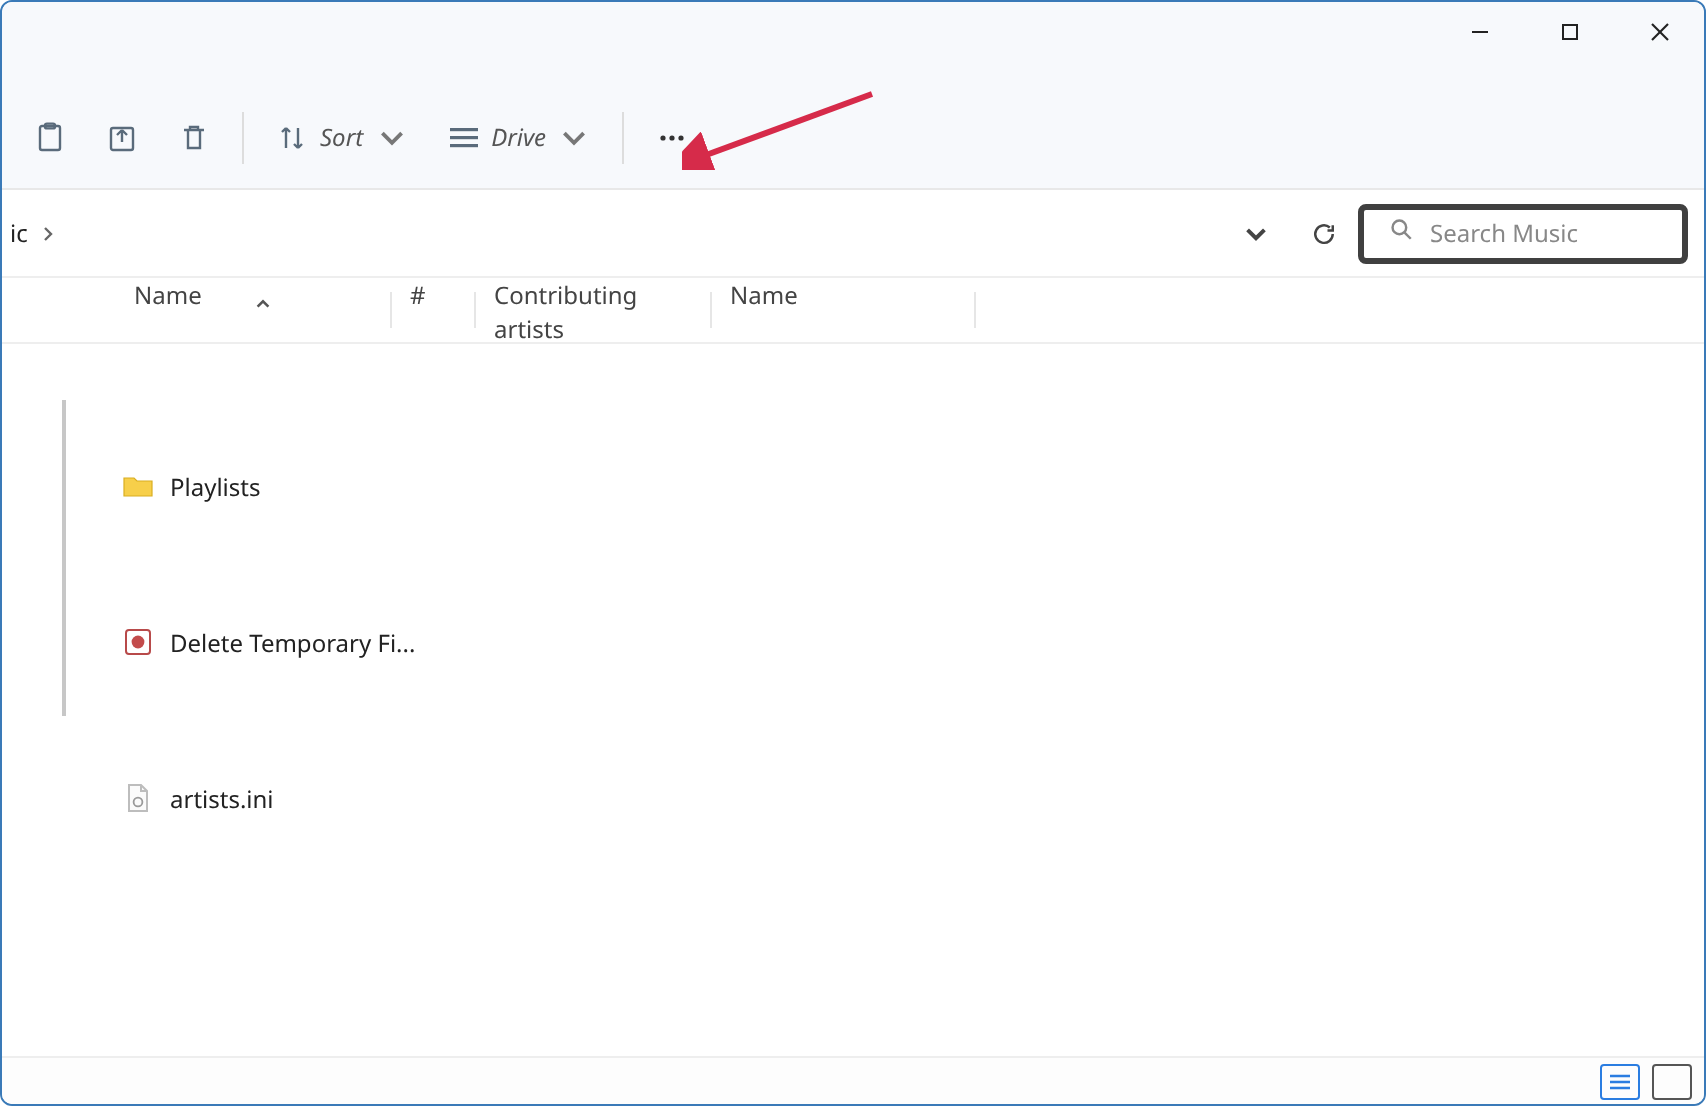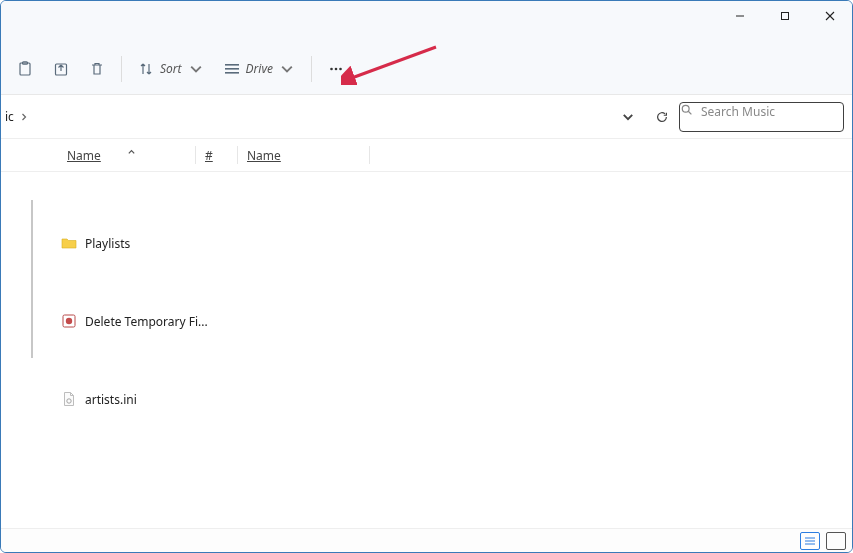--- a/index.html
+++ b/index.html
@@ -13,26 +13,26 @@
     .tbtn.view svg { stroke:none; fill:#5a6b7b; }
     .divider { width:1px; height:26px; background:#ddd; margin:0 6px; }
     .chev { width:9px; height:9px; }
     .addrbar { height:44px; display:flex; align-items:center; padding:0 8px 0 0; border-bottom:1px solid #eee; }
     .crumbs { display:flex; align-items:center; gap:6px; padding-left:4px; flex:0 0 auto; }
     .crumb { color:#222; }
     .crumb-sep { color:#777; }
     .spacer { flex:1; }
     .addr-icon { width:34px; height:30px; display:flex; align-items:center; justify-content:center; color:#444; }
     .addr-icon svg { width:14px; height:14px; stroke:#444; fill:none; stroke-width:1.4; }
-    .search { width:165px; height:30px; border:1px solid #404040; border-radius:4px; display:flex; align-items:flex-start; padding:0 0; gap:8px; color:#888; }
+    .search { width:165px; height:30px; border:3px solid #404040; border-radius:4px; display:flex; align-items:center; padding:0 12px; gap:8px; color:#888; }
     .search svg { width:13px; height:13px; stroke:#888; fill:none; stroke-width:1.5; }
     .search input { border:none; outline:none; flex:1; font-size:12px; color:#333; background:transparent; }
     .search input::placeholder { color:#888; }
     .columns { display:flex; border-bottom:1px solid #eee; color:#444; padding-left:56px; }
-    .col { height:32px; display:flex; align-items:center; padding:0 10px; position:relative;text-decoration:underline; }
+    .col { height:32px; display:flex; align-items:flex-start; padding:0 10px; position:relative; }
     .col+.col::before { content:""; position:absolute; left:0; top:7px; bottom:7px; width:1px; background:#e6e6e6; }
     .col.name { width:138px; } .col.num { width:42px; } .col.title { width:158px; } .col.artists { width:118px; } .col.album { width:132px; }
     .col-sort { position:absolute; left:70px; top:3px; color:#555; }
     .col-sort svg{ width:9px; height:6px; stroke:#555; fill:none; stroke-width:1.4;}
     .list { position:relative; padding-left:36px; }
     .vbar { position:absolute; left:30px; top:28px; width:2px; height:158px; background:#c7c7c7; }
     .row { display:flex; align-items:center; height:30px; gap:8px; padding-left:24px;margin-top:48px; }
     .icon-slot { width:16px; height:16px; display:flex; align-items:center; justify-content:center; }
     .row-label { color:#222; }
     .arrow { position:absolute; left:340px; top:44px; width:100px; height:40px; pointer-events:none; }
@@ -147,20 +147,23 @@
     <span>Name</span>
     <span class="col-sort">
       <svg viewBox="0 0 10 6">
           <path d="M2 4.5 L5 1.5 L8 4.5"></path>
         </svg>
     </span>
   </div>
   <div class="col num">
       <span>#</span>
     </div>
+  <div class="col artists">
+      <span>Contributing artists</span>
+    </div>
   <div class="col album">
       <span>Name</span>
     </div>
   <div class="col" style="width:10px"></div>
 </div>
 
 <div class="list">
   <div class="vbar"></div>
   <div style="height:8px"></div>
   <div class="row">

